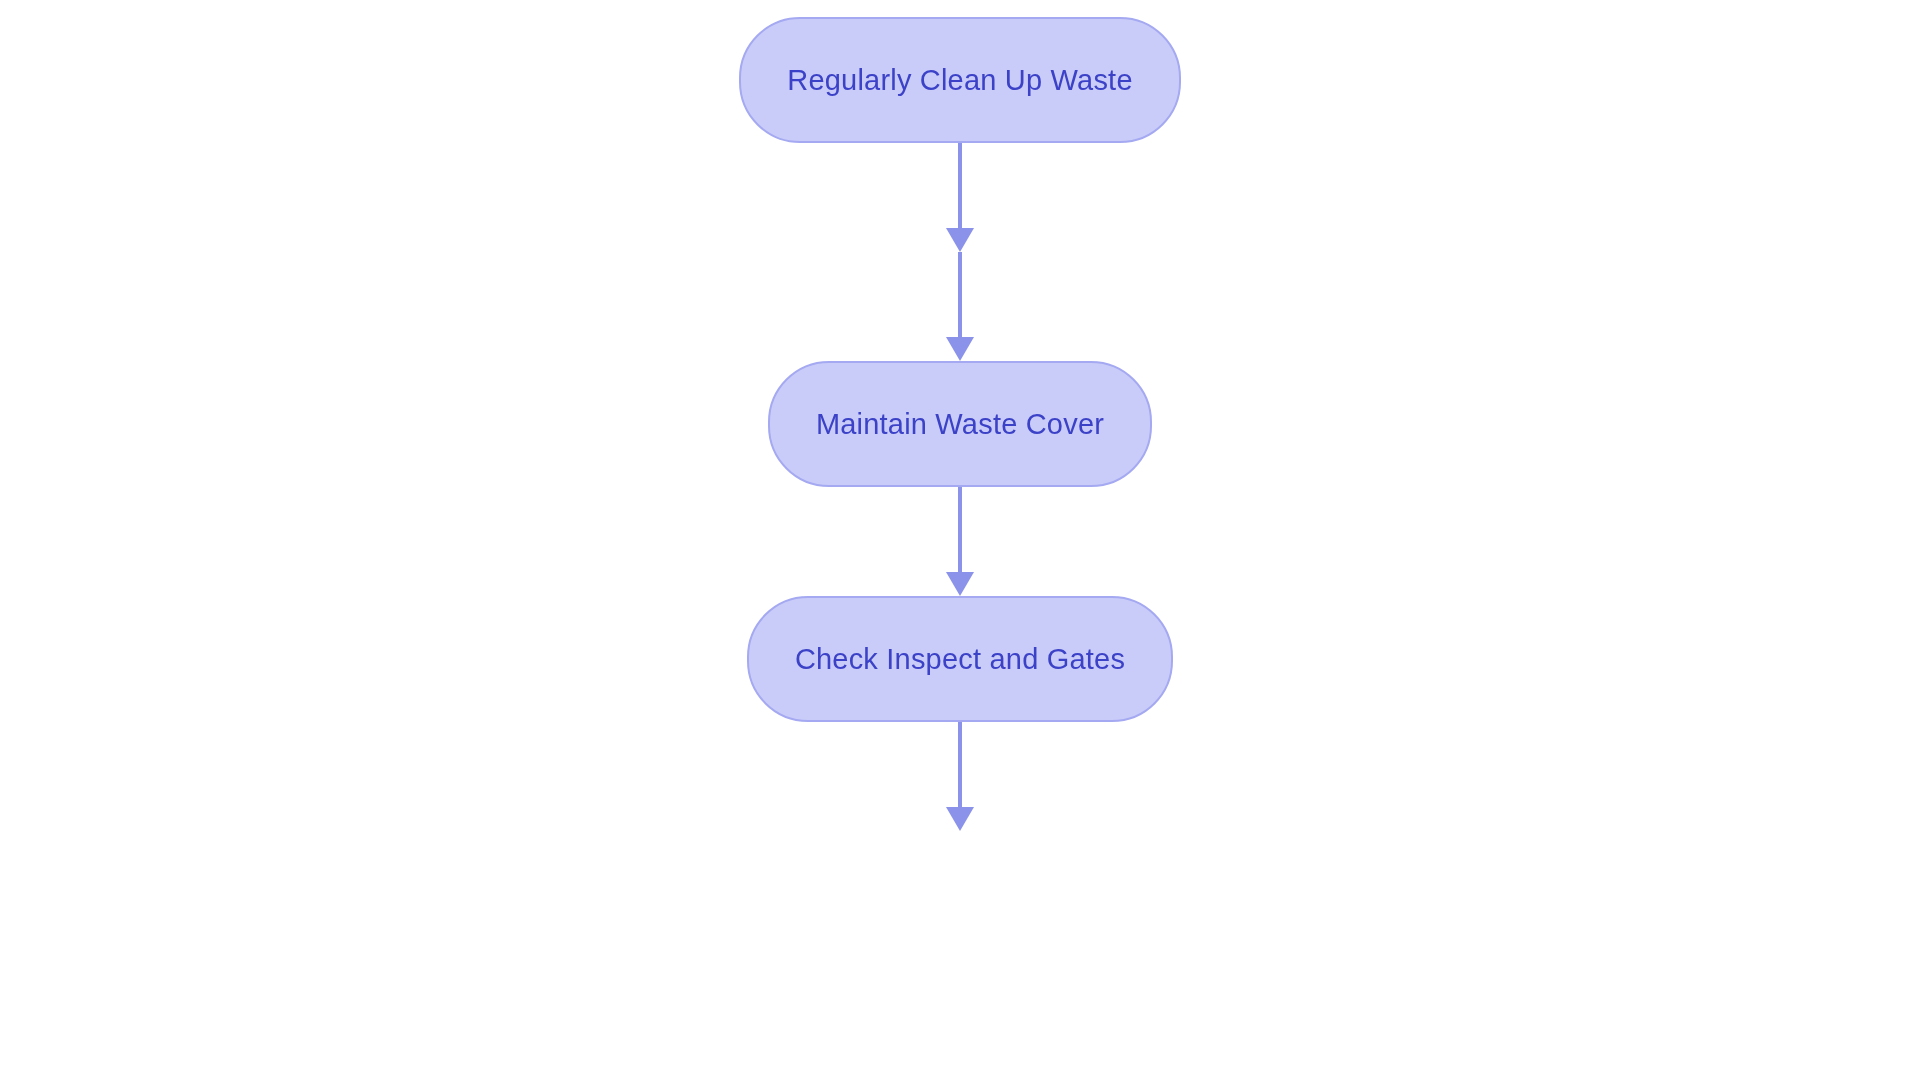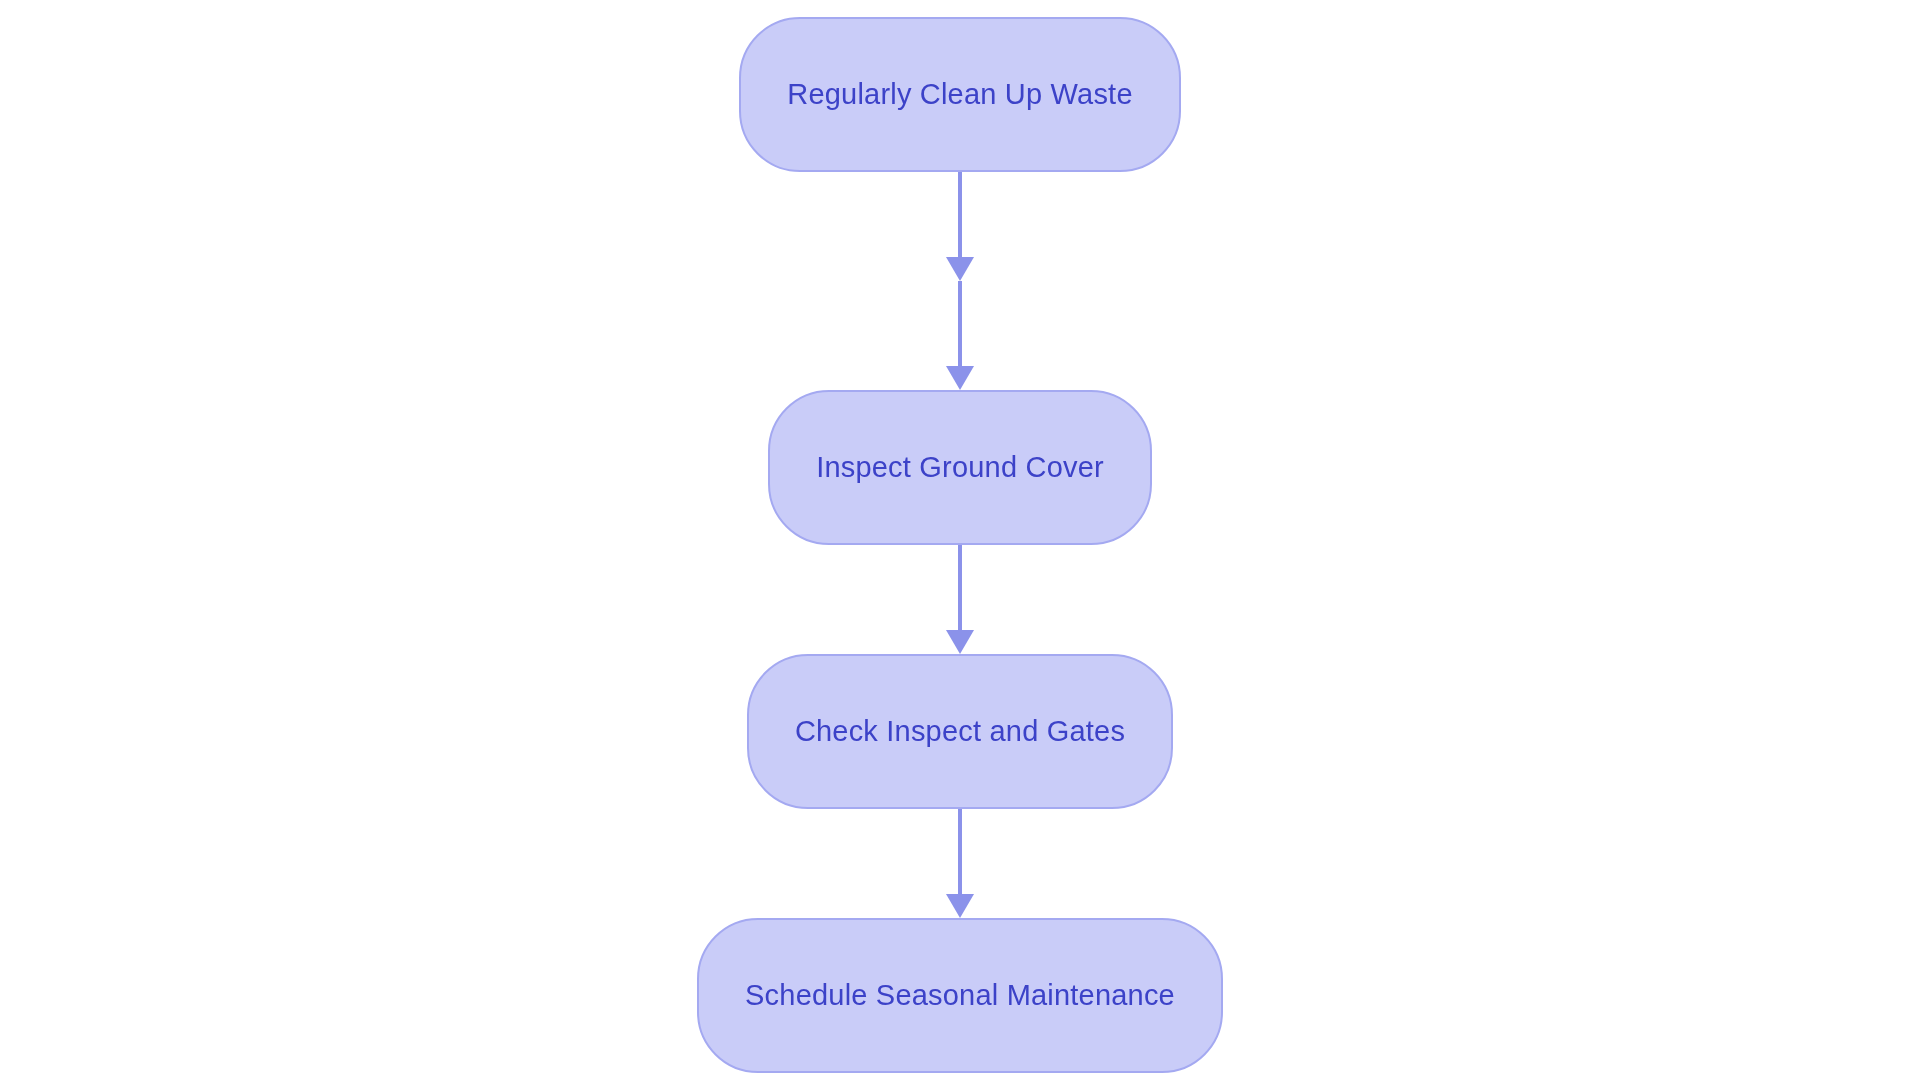--- a/index.html
+++ b/index.html
@@ -20,21 +20,21 @@
   .canvas {
     position: relative;
     width: 1920px;
     height: 1083px;
     display: flex;
     flex-direction: column;
     align-items: center;
     padding-top: 17px;
   }
   .flow-node {
-    height: 155px;
+    height: 126px;
     min-width: 300px;
     padding: 0 46px;
     background: var(--node-fill);
     border: 2px solid var(--node-border);
     border-radius: 61px;
     display: flex;
     align-items: center;
     justify-content: center;
     flex: 0 0 auto;
   }
@@ -79,34 +79,31 @@
     <div class="arrowhead"></div>
   </div>
 
 
   <div class="flow-arrow">
     <div class="arrow-line"></div>
     <div class="arrowhead"></div>
   </div>
 
   <div class="flow-node">
-    <span class="flow-node-label">Inspect Ground Cover</span>
+    <span class="flow-node-label">Maintain Waste Cover</span>
   </div>
 
   <div class="flow-arrow">
     <div class="arrow-line"></div>
     <div class="arrowhead"></div>
   </div>
 
   <div class="flow-node">
     <span class="flow-node-label">Check Inspect and Gates</span>
   </div>
 
   <div class="flow-arrow">
     <div class="arrow-line"></div>
     <div class="arrowhead"></div>
   </div>
 
-  <div class="flow-node">
-    <span class="flow-node-label">Schedule Seasonal Maintenance</span>
-  </div>
 
 </div>
 
 </body></html>

